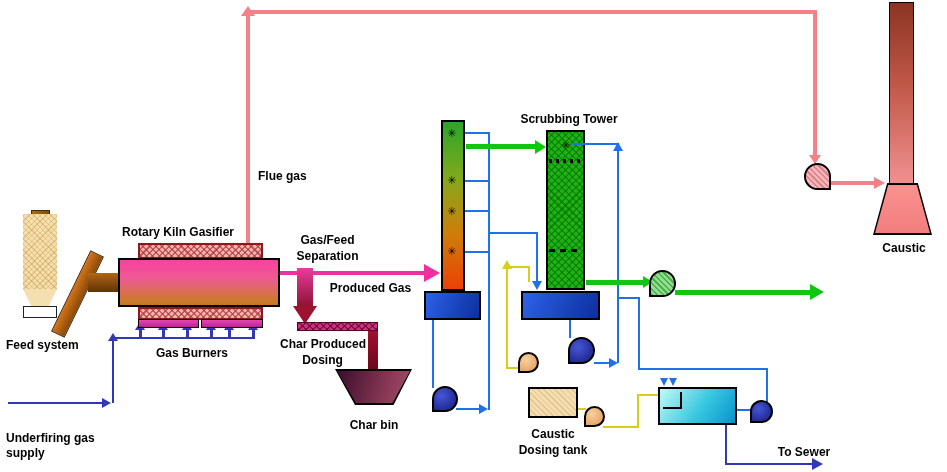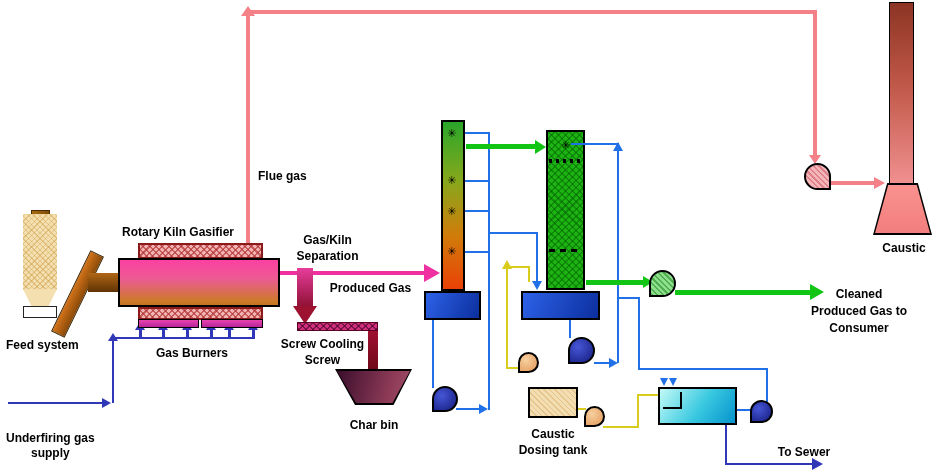--- a/index.html
+++ b/index.html
@@ -2,21 +2,21 @@
 <html><head>
 <meta charset="utf-8">
 <style>
   html,body{margin:0;padding:0;background:#fff;}
   *{box-sizing:border-box;}
   #stage{position:relative;width:947px;height:472px;background:#ffffff;overflow:hidden;
          font-family:"Liberation Sans",sans-serif;}
   .abs{position:absolute;}
   .lbl{position:absolute;font:bold 12px "Liberation Sans",sans-serif;color:#000;
        line-height:16px;text-align:center;white-space:nowrap;}
-  .lbl.tl{text-align:center;}
+  .lbl.tl{text-align:left;}
   .tri{position:absolute;width:0;height:0;}
   .noz{position:absolute;font:11px "DejaVu Sans",sans-serif;color:#000;line-height:11px;}
   .pump{position:absolute;border:2px solid #000;border-radius:50% 50% 50% 0;}
   .checker{background-color:#f2b2b2;
     background-image:repeating-linear-gradient(45deg,rgba(176,48,48,.65) 0 1.5px,transparent 1.5px 4.5px),
                      repeating-linear-gradient(-45deg,rgba(176,48,48,.65) 0 1.5px,transparent 1.5px 4.5px);
     border:2px solid #8b1a1a;}
   .hatchX{background-image:repeating-linear-gradient(45deg,rgba(60,0,30,.55) 0 1.5px,transparent 1.5px 5px),
                      repeating-linear-gradient(-45deg,rgba(60,0,30,.55) 0 1.5px,transparent 1.5px 5px);}
 </style>
@@ -156,34 +156,30 @@
 
   <div class="lbl" style="left:112px;top:224px;width:132px;">Rotary Kiln Gasifier</div>
   <div class="lbl tl" style="left:6px;top:337px;">Feed system</div>
   <div class="lbl" style="left:148px;top:345px;width:88px;">Gas Burners</div>
   <div class="lbl tl" style="left:6px;top:411px;line-height:15px;margin-top:20px;">
     <div>Underfiring gas</div>
     <div>supply</div>
   </div>
   <div class="lbl tl" style="left:258px;top:168px;">Flue gas</div>
   <div class="lbl" style="left:285px;top:232px;width:85px;">
-    <div>Gas/Kiln</div>
+    <div>Gas/Feed</div>
     <div>Separation</div>
   </div>
   <div class="lbl" style="left:323px;top:280px;width:95px;">Produced Gas</div>
   <div class="lbl" style="left:280px;top:336px;width:85px;">
-    <div>Screw Cooling</div>
-    <div>Screw</div>
+    <div>Char Produced</div>
+    <div>Dosing</div>
   </div>
   <div class="lbl" style="left:340px;top:417px;width:68px;">Char bin</div>
+  <div class="lbl" style="left:513px;top:111px;width:112px;">Scrubbing Tower</div>
   <div class="lbl" style="left:874px;top:240px;width:60px;">Caustic</div>
-  <div class="lbl" style="left:805px;top:286px;width:108px;line-height:17px;">
-    <div>Cleaned</div>
-    <div>Produced Gas to</div>
-    <div>Consumer</div>
-  </div>
   <div class="lbl" style="left:515px;top:426px;width:76px;text-align:center;">
     <div>Caustic</div>
     <div>Dosing tank</div>
   </div>
   <div class="lbl" style="left:772px;top:444px;width:64px;">To Sewer</div>
 
 </div>
 
 </body></html>

